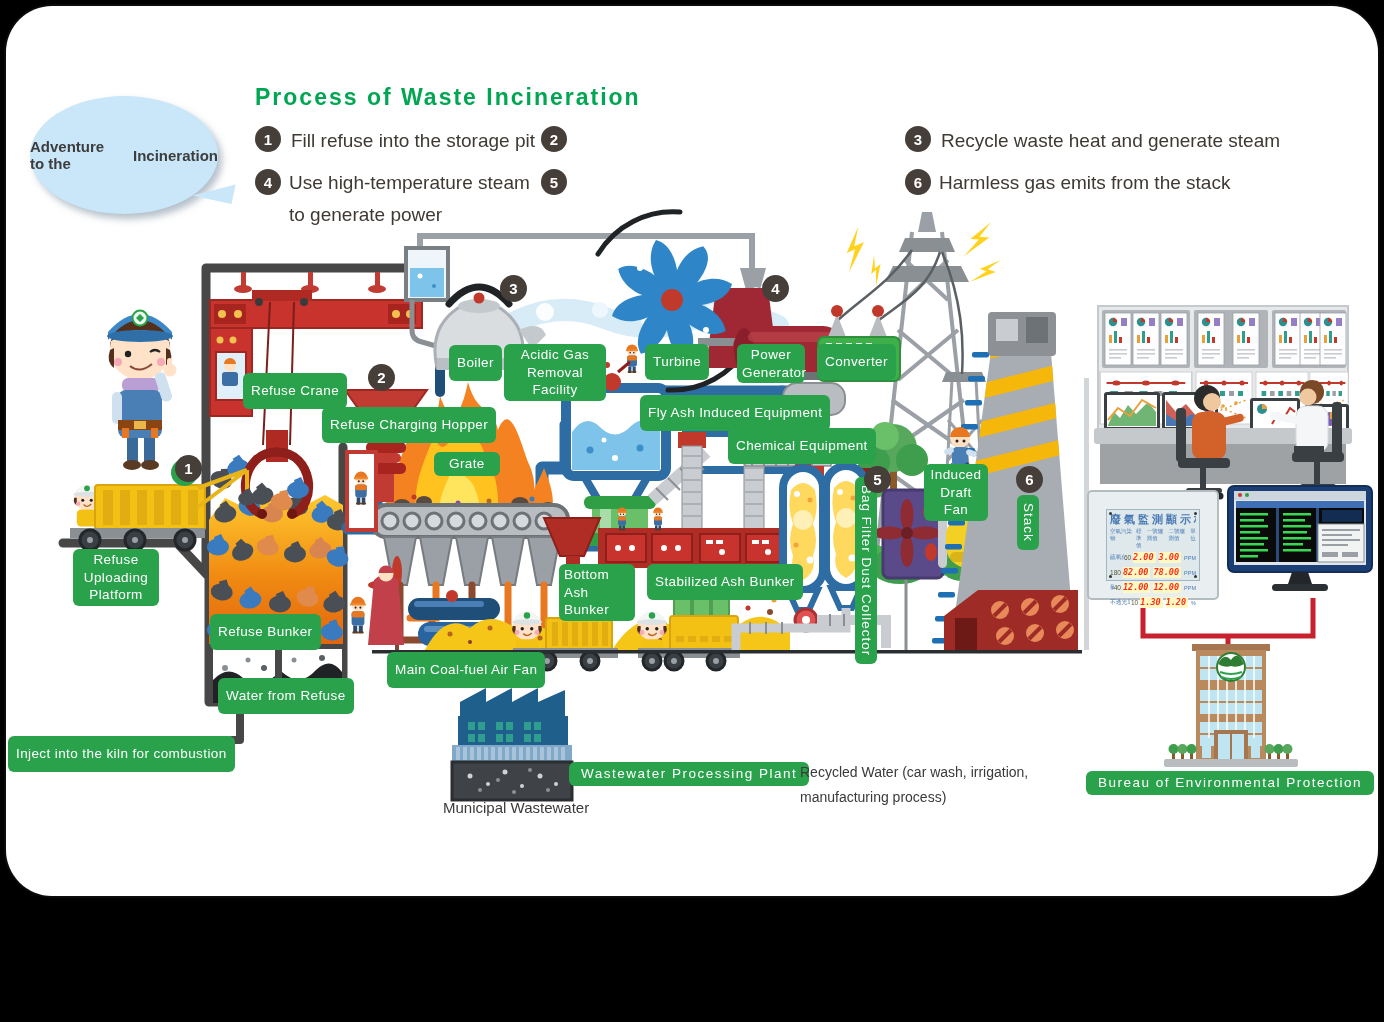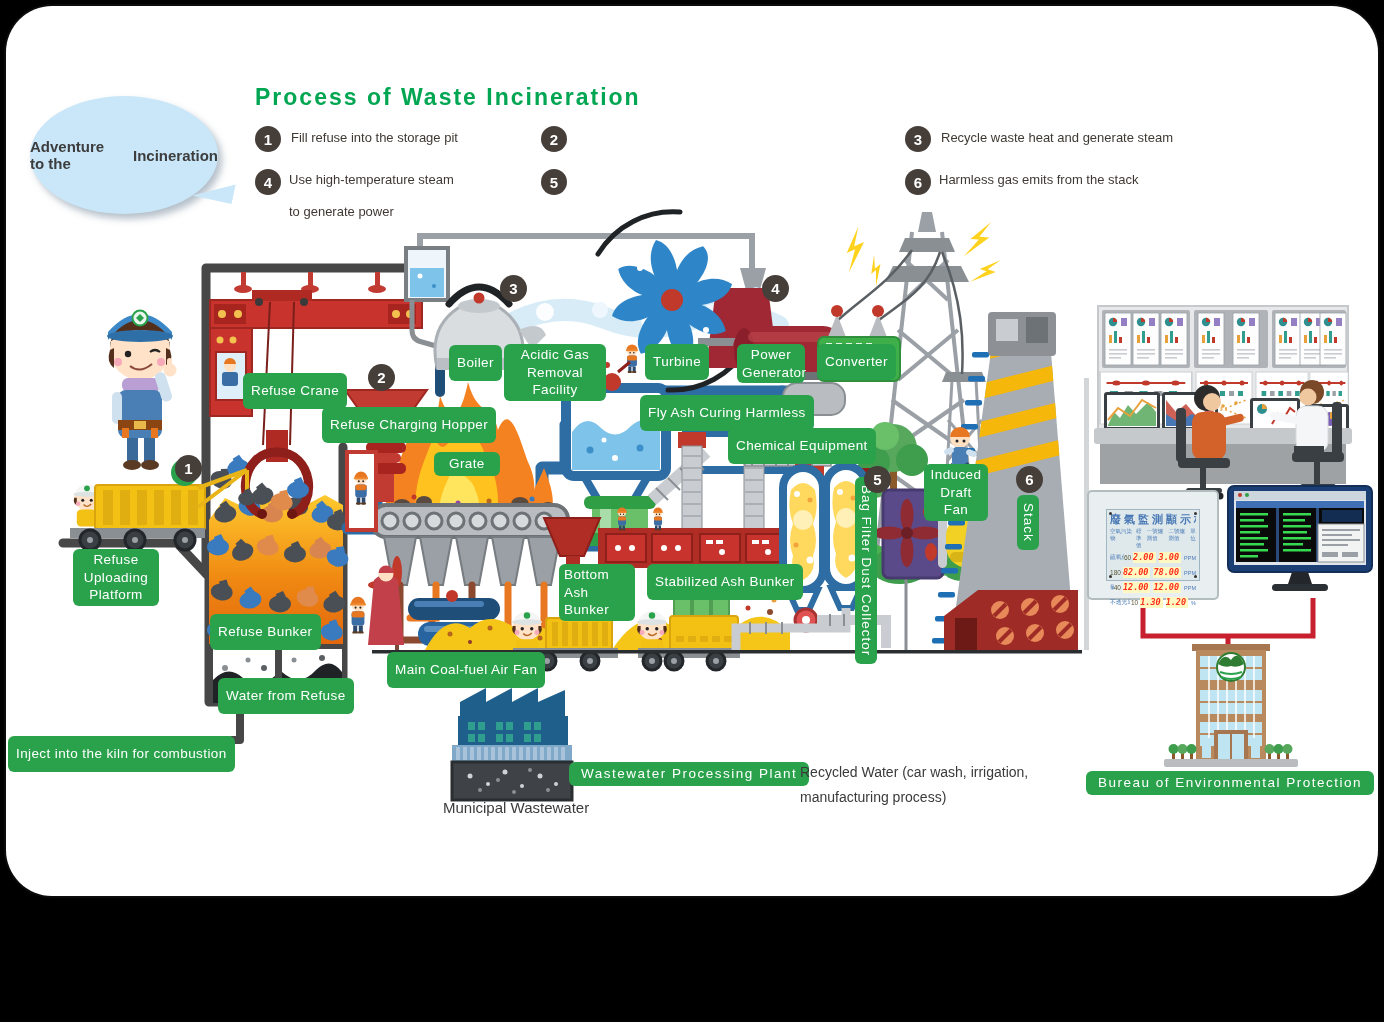--- a/index.html
+++ b/index.html
@@ -13,21 +13,21 @@
   .bubble{position:absolute;left:30px;top:96px;width:188px;height:118px;background:#c9e7f9;
           border-radius:50%;box-shadow:4px 5px 7px rgba(110,130,150,.5);z-index:4;
           display:flex;align-items:center;justify-content:center;gap:12px;
           font-size:15px;font-weight:bold;color:#3d3d3d;}
   .bubble .tail{position:absolute;right:-16px;bottom:14px;width:0;height:0;border-style:solid;
           border-width:0 0 20px 40px;border-color:transparent transparent #c9e7f9 transparent;
           transform:rotate(12deg);}
   .step-badge{position:absolute;width:26px;height:26px;border-radius:50%;background:#463e39;
           color:#fff;font-size:15px;font-weight:bold;display:flex;align-items:center;
           justify-content:center;z-index:4;}
-  .step-text{position:absolute;font-size:13px;color:#3f3933;z-index:4;white-space:nowrap;}
+  .step-text{position:absolute;font-size:19px;color:#3f3933;z-index:4;white-space:nowrap;}
   .dbadge{position:absolute;width:27px;height:27px;border-radius:50%;background:#463e39;
           color:#fff;font-size:15px;font-weight:bold;display:flex;align-items:center;
           justify-content:center;z-index:6;}
   .dbadge.ring{box-shadow:-4px 4px 0 0 #2aa24c;}
   .glabel{position:absolute;background:#2aa24c;color:#fff;font-size:13.5px;line-height:1.3;
           letter-spacing:.4px;padding:9px 8px;border-radius:6px;white-space:nowrap;
           text-align:center;z-index:5;}
   .glabel.multi{white-space:normal;padding:2px 5px;}
   .glabel.vert{writing-mode:vertical-rl;padding:8px 2px;letter-spacing:1px;}
   .glabel.wide{letter-spacing:1.5px;padding:3px 12px;}
@@ -1023,21 +1023,21 @@
   <div class="dbadge" style="left:864px;top:466px">5</div>
   <div class="dbadge" style="left:1016px;top:466px">6</div>
 
   <div class="glabel" style="left:243px;top:373px">Refuse Crane</div>
   <div class="glabel" style="left:322px;top:407px">Refuse Charging Hopper</div>
   <div class="glabel" style="left:449px;top:345px">Boiler</div>
   <div class="glabel multi" style="left:504px;top:344px;width:92px">Acidic Gas Removal Facility</div>
   <div class="glabel" style="left:645px;top:344px">Turbine</div>
   <div class="glabel multi" style="left:737px;top:344px;width:58px">Power Generator</div>
   <div class="glabel" style="left:817px;top:344px">Converter</div>
-  <div class="glabel" style="left:640px;top:395px">Fly Ash Curing Harmless</div>
+  <div class="glabel" style="left:640px;top:395px">Fly Ash Induced Equipment</div>
   <div class="glabel" style="left:728px;top:428px">Chemical Equipment</div>
   <div class="glabel" style="left:434px;top:452px;padding:3px 15px">Grate</div>
   <div class="glabel multi" style="left:924px;top:464px;width:54px">Induced Draft Fan</div>
   <div class="glabel vert" style="left:1017px;top:495px">Stack</div>
   <div class="glabel vert" style="left:855px;top:477px">Bag Filter Dust Collector</div>
   <div class="glabel multi" style="left:73px;top:549px;width:76px">Refuse Uploading Platform</div>
   <div class="glabel" style="left:210px;top:614px">Refuse Bunker</div>
   <div class="glabel" style="left:218px;top:678px">Water from Refuse</div>
   <div class="glabel" style="left:8px;top:736px">Inject into the kiln for combustion</div>
   <div class="glabel multi" style="left:559px;top:564px;width:66px;text-align:left">Bottom Ash Bunker</div>

